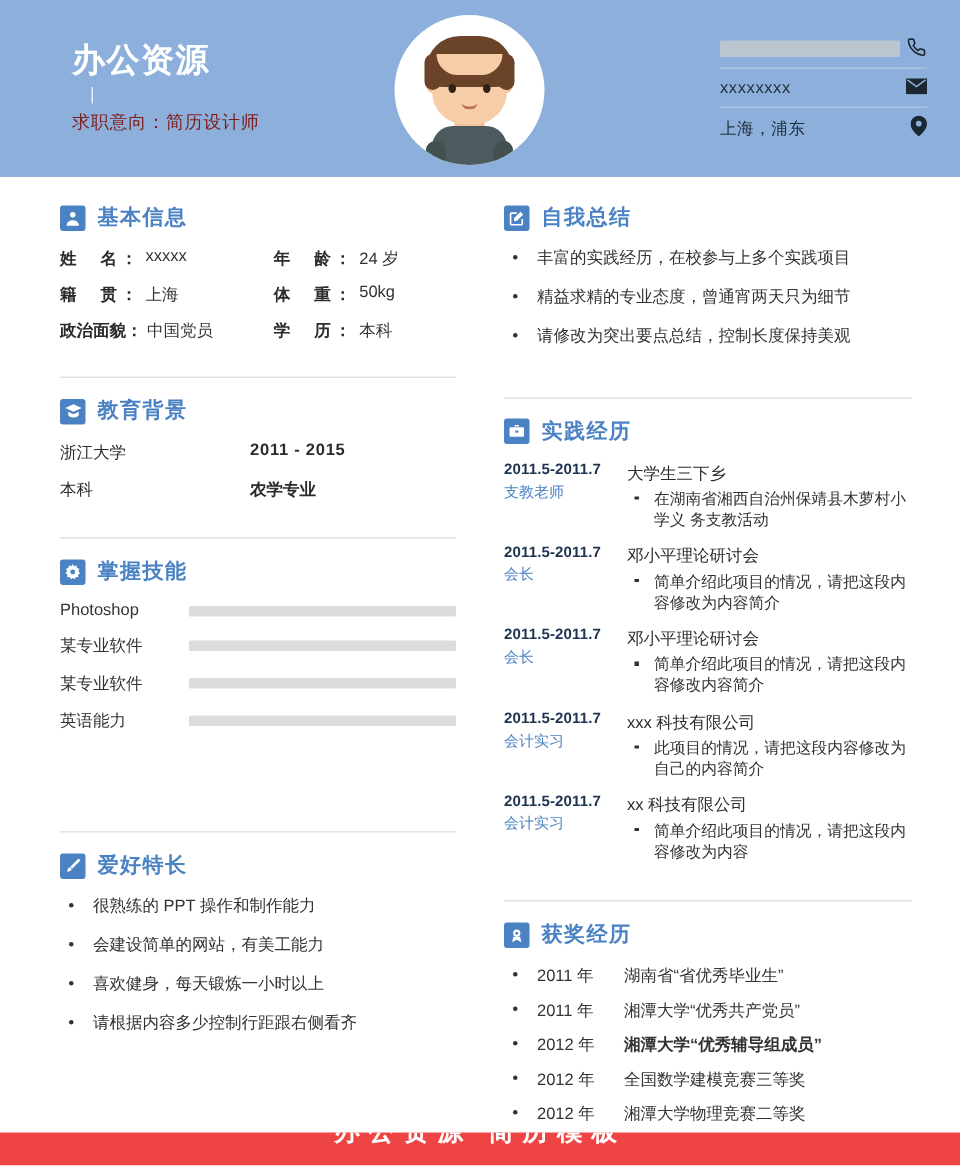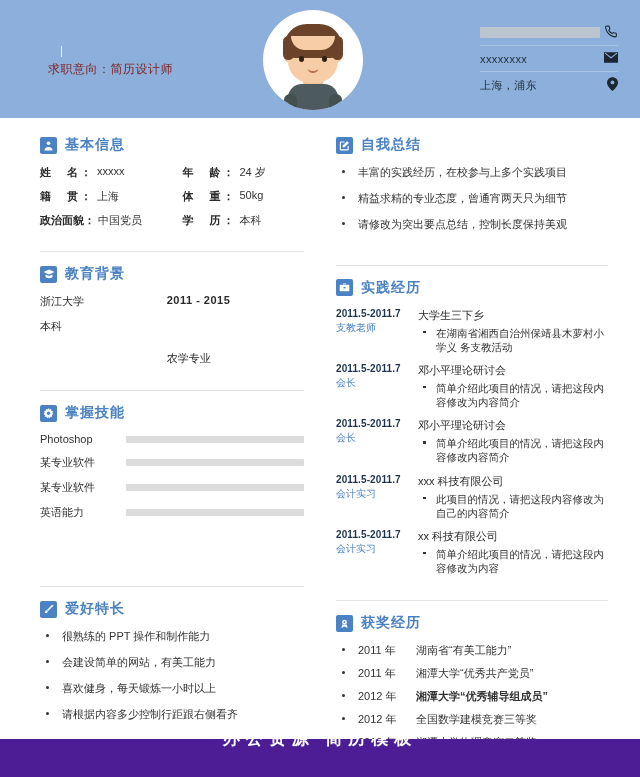--- a/index.html
+++ b/index.html
@@ -183,21 +183,21 @@
   ul.bullets li::before {
     content: ""; position: absolute; left: 6px; top: 5px;
     width: 3px; height: 3px; border-radius: 50%; background: #333;
   }
 
   
   .edu-row { display: flex; font-size: 11px; margin-bottom: 10px; }
   .edu-l { width: 48%; color: #2b2b2b; font-weight: normal; }
   .edu-l.norm { font-weight: normal; }
   .edu-r { color: #2b2b2b; font-weight: bold; letter-spacing: .5px; }
-  .edu-r.norm { font-weight: normal; letter-spacing: 0; margin-top: 32px; }
+  .edu-r.norm { font-weight: bold; letter-spacing: 0; }
 
   
   .skill-row { display: flex; align-items: center; margin-bottom: 10px; }
   .skill-name { width: 86px; font-size: 11px; color: #333; }
   .skill-track {
     flex: 1; height: 7px; background: #dcdcdc; border-radius: 1px; overflow: hidden;
   }
   .skill-fill { height: 100%; background: #3d7cc9; }
 
   
@@ -225,38 +225,39 @@
     content: ""; position: absolute; left: 6px; top: 5px;
     width: 3px; height: 3px; border-radius: 50%; background: #333;
   }
   .award-year { width: 58px; }
   .award-text { flex: 1; }
   .award-text.bold { font-weight: bold; }
 
   
   .footer {
     position: absolute; left: 0; right: 0; bottom: 0;
-    height: 38px; background: #4c1d95;
+    height: 22px; background: #ef4444;
     overflow: hidden;
   }
   .footer-text {
     position: absolute; left: 0; right: 0; top: -12px;
     text-align: center; color: #ffffff;
     font-size: 17px; font-weight: bold; letter-spacing: 6px;
     white-space: nowrap;
   }
 </style>
 </head>
 <body>
 
 <div class="page">
 
   <div class="header">
 
     <div class="hdr-left">
+      <div class="hdr-name">办公资源</div>
       <div class="hdr-rule"></div>
       <div class="hdr-obj">求职意向：简历设计师</div>
     </div>
 
     <div class="hdr-avatar-wrap">
       <div class="avatar">
         <div class="av-body"></div>
         <div class="av-sleeve-l"></div>
         <div class="av-sleeve-r"></div>
         <div class="av-neck"></div>
@@ -534,21 +535,21 @@
               <circle cx="12" cy="9" r="5.2"></circle>
               <path d="M7.2 14l-2 8 6.8-3.4L18.8 22l-2-8z"></path>
               <circle cx="12" cy="9" r="2.1" fill="#4a82c3"></circle>
             </svg>
           </span>
           <span class="sec-title">获奖经历</span>
         </div>
 
         <div class="award-row">
           <span class="award-year">2011 年</span>
-          <span class="award-text">湖南省“有美工能力”</span>
+          <span class="award-text">湖南省“省优秀毕业生”</span>
         </div>
         <div class="award-row">
           <span class="award-year">2011 年</span>
           <span class="award-text">湘潭大学“优秀共产党员”</span>
         </div>
         <div class="award-row">
           <span class="award-year">2012 年</span>
           <span class="award-text bold">湘潭大学“优秀辅导组成员”</span>
         </div>
         <div class="award-row">

